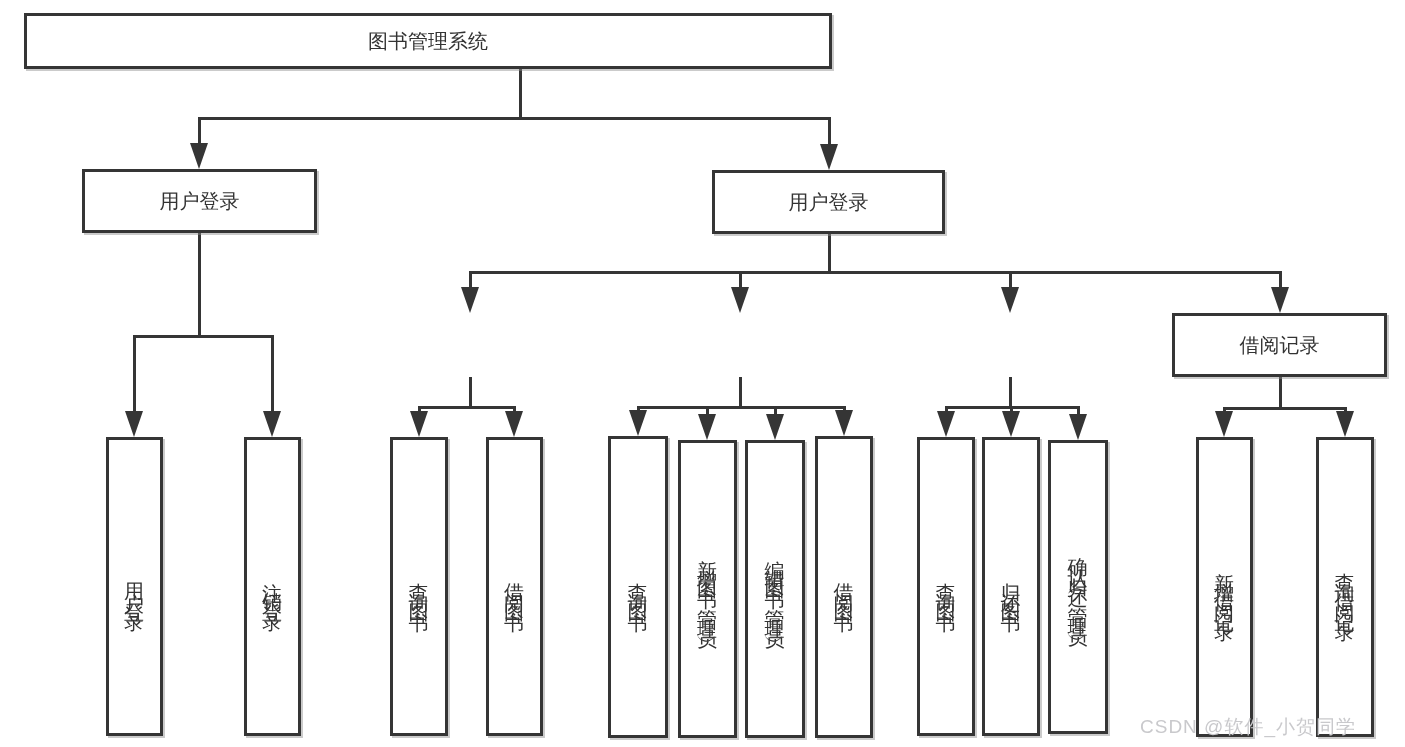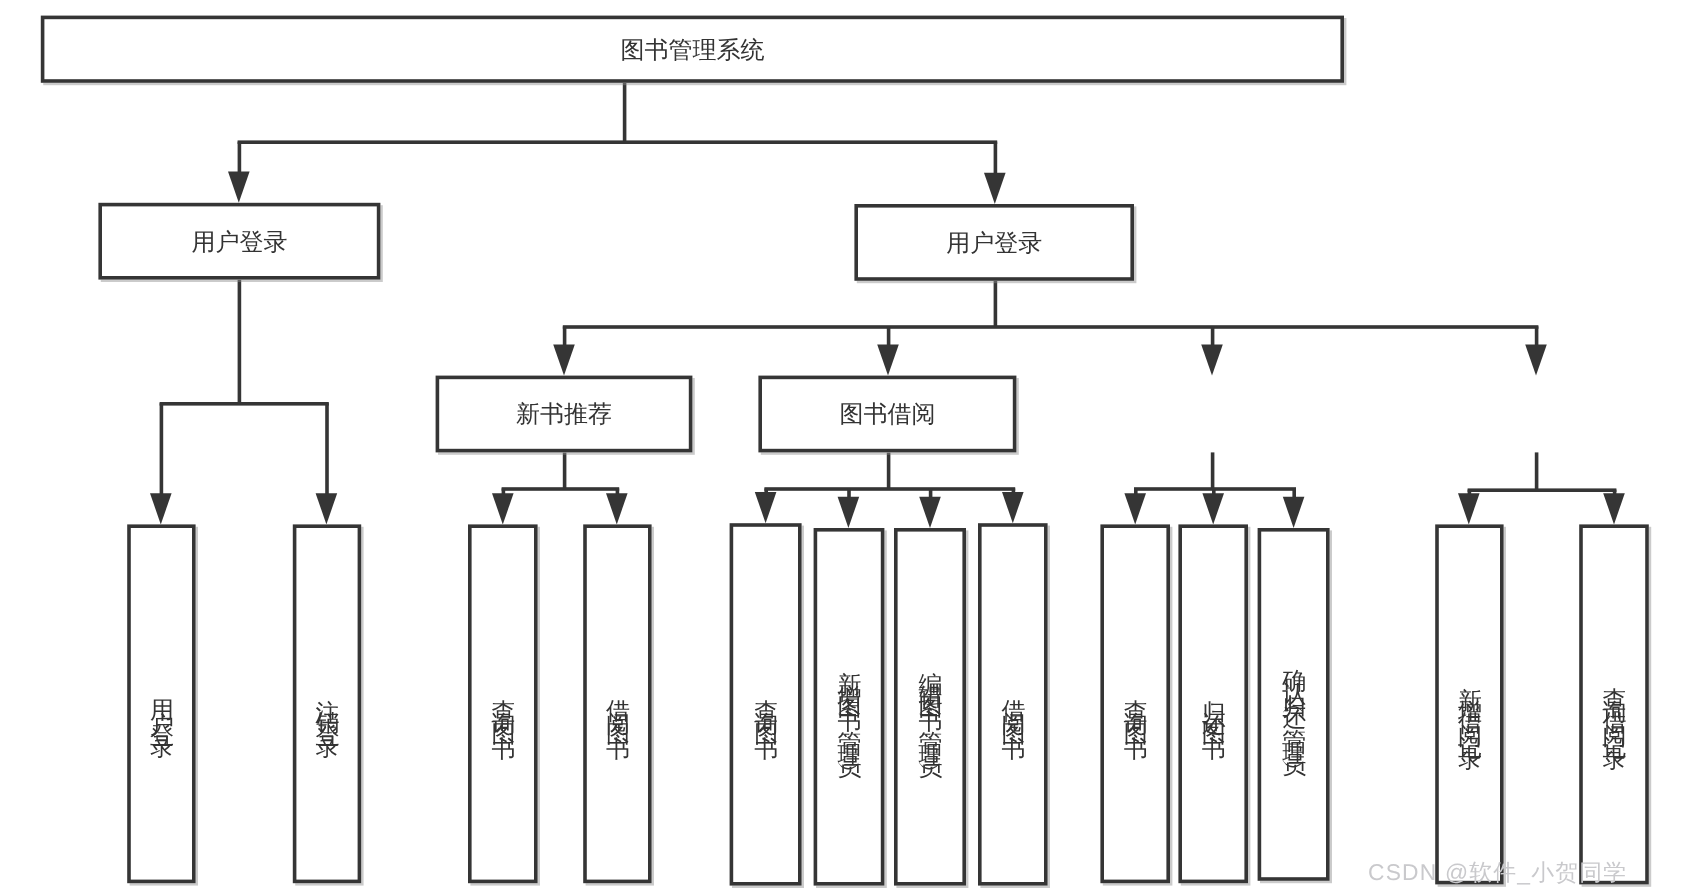--- a/index.html
+++ b/index.html
@@ -50,27 +50,26 @@
     letter-spacing:1px;
     white-space:nowrap;
     z-index:10;
   }
 </style>
 </head>
 <body>
 
 <div id="diagram">
 
-  <div class="node" style="left:34px;top:13px;width:1086px;height:56px">图书管理系统</div>
+  <div class="node" style="left:24px;top:13px;width:808px;height:56px">图书管理系统</div>
 
   <div class="node" style="left:82px;top:169px;width:235px;height:64px">用户登录</div>
   <div class="node" style="left:712px;top:170px;width:233px;height:64px">用户登录</div>
 
-  <div class="node" style="left:363px;top:313px;width:214px;height:64px">新书推荐</div>
-  <div class="node" style="left:632px;top:313px;width:215px;height:64px">图书借阅</div>
+  <div class="node" style="left:1172px;top:313px;width:215px;height:64px">借阅记录</div>
 
   <div class="node vbox" style="left:106px;top:437px;width:57px;height:299px">用户登录</div>
   <div class="node vbox" style="left:244px;top:437px;width:57px;height:299px">注销登录</div>
 
   <div class="node vbox" style="left:390px;top:437px;width:58px;height:299px">查询图书</div>
   <div class="node vbox" style="left:486px;top:437px;width:57px;height:299px">借阅图书</div>
 
   <div class="node vbox" style="left:608px;top:436px;width:60px;height:302px">查询图书</div>
   <div class="node vbox" style="left:678px;top:440px;width:59px;height:298px">新增图书（管理员）</div>
   <div class="node vbox" style="left:745px;top:440px;width:60px;height:298px">编辑图书（管理员）</div>

